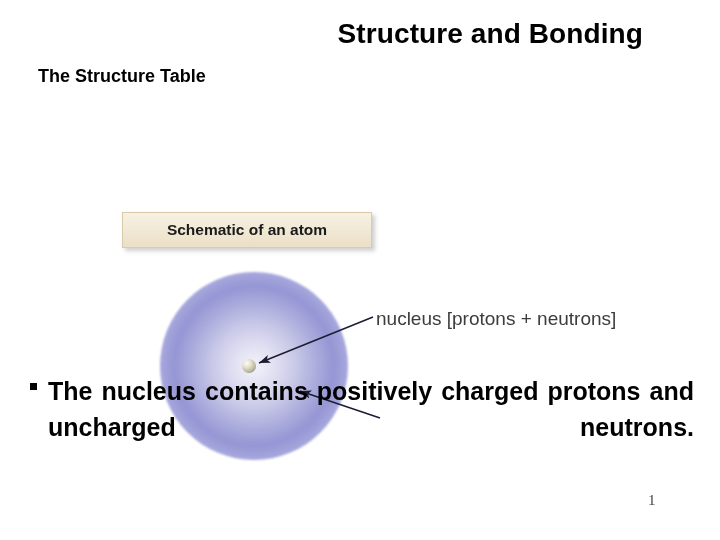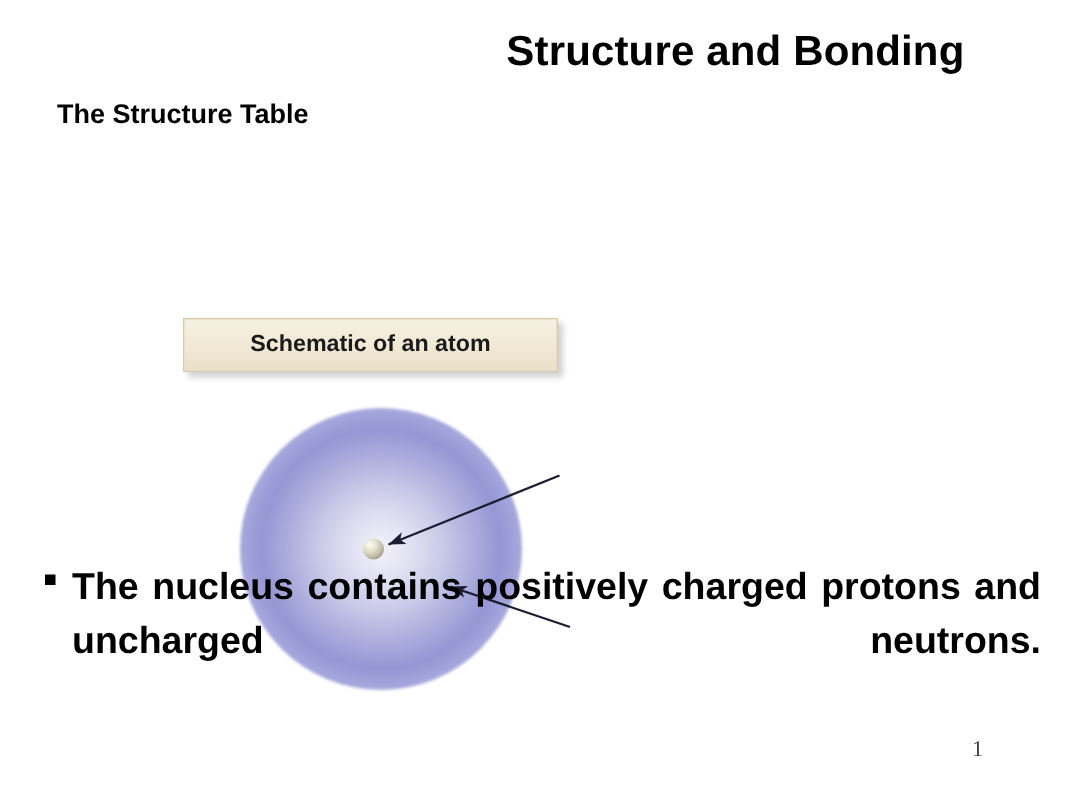--- a/index.html
+++ b/index.html
@@ -191,20 +191,21 @@
   <svg class="arrows" width="720" height="540" viewBox="0 0 720 540">
     <defs>
       <marker id="ah" markerWidth="9" markerHeight="9" refX="7.5" refY="3.2" orient="auto" markerUnits="strokeWidth">
         <path d="M 7.6 3.2 L 0 0.4 L 1.9 3.2 L 0 6.0 Z" fill="#1c1c33"></path>
       </marker>
     </defs>
     <line x1="357" y1="217" x2="243" y2="263" stroke="#1c1c33" stroke-width="1.5" marker-end="url(#ah)"></line>
     <line x1="364" y1="318" x2="284" y2="291" stroke="#1c1c33" stroke-width="1.5" marker-end="url(#ah)"></line>
   </svg>
 
+  <div class="fig-label label-nucleus">nucleus [protons + neutrons]</div>
 
 </div>
 
 <div class="bullets">
   <div class="bullet-row">
     <span class="bullet-marker"></span>
     <span class="bullet-text">The nucleus contains positively charged protons and uncharged neutrons.</span>
   </div>
 </div>
 

